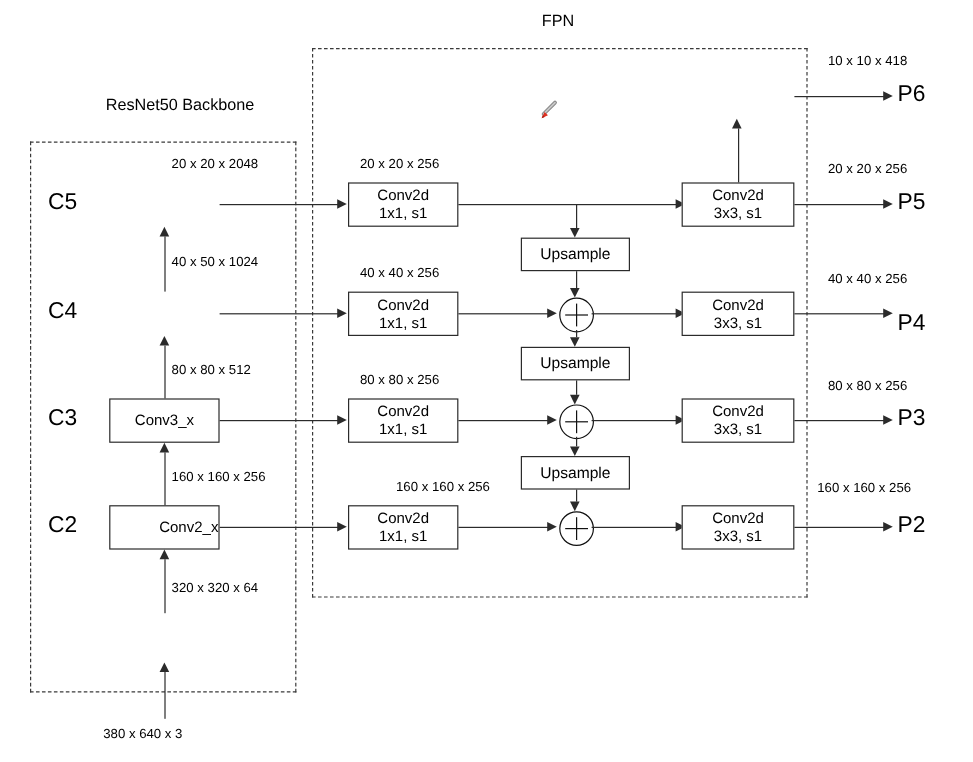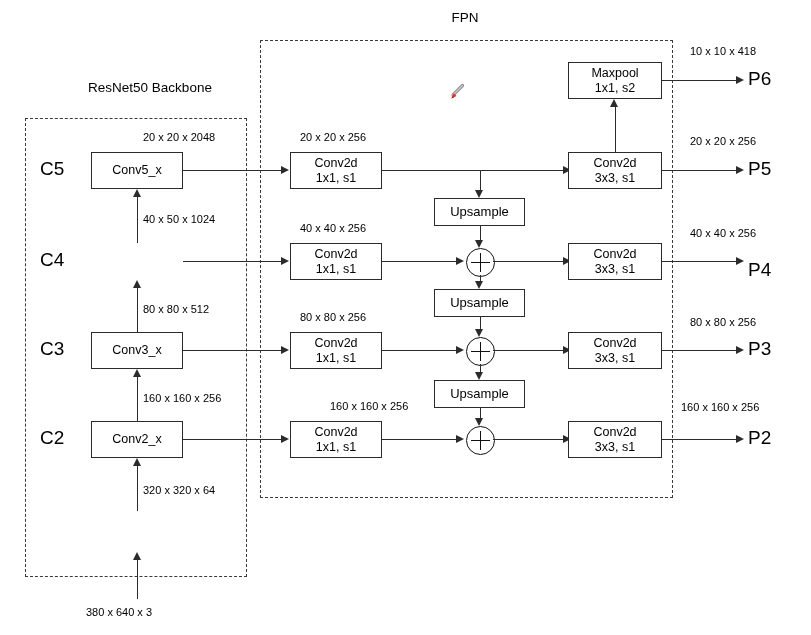--- a/index.html
+++ b/index.html
@@ -139,27 +139,24 @@
 
   <div class="group-box" style="left:25px; top:118px; width:220px; height:457px;"></div>
 
   <div class="group-box" style="left:260px; top:40px; width:411px; height:456px;"></div>
 
   <div class="stage-label" style="left:40px; top:158px;">C5</div>
   <div class="stage-label" style="left:40px; top:249px;">C4</div>
   <div class="stage-label" style="left:40px; top:338px;">C3</div>
   <div class="stage-label" style="left:40px; top:427px;">C2</div>
 
-  <div class="node" style="left:91px; top:152px; width:92px; height:37px;">
-    <span class="l1">Conv5_x</span>
-  </div>
   <div class="node" style="left:91px; top:332px; width:92px; height:37px;">
     <span class="l1">Conv3_x</span>
   </div>
-  <div class="node" style="left:91px; top:421px; width:92px; height:37px;">
+  <div class="node" style="left:91px; top:421px; width:92px; height:37px;align-items:flex-end;">
     <span class="l1">Conv2_x</span>
   </div>
 
   <div class="vline" style="left:137px; top:560px; height:39px;"></div>
   <div class="arrow-u" style="left:132.5px; top:552px;"></div>
 
   <div class="vline" style="left:137px; top:466px; height:45px;"></div>
   <div class="arrow-u" style="left:132.5px; top:458px;"></div>
 
   <div class="vline" style="left:137px; top:377px; height:44px;"></div>
@@ -284,24 +281,20 @@
   </div>
   <div class="node" style="left:568px; top:332px; width:94px; height:37px;">
     <span class="l1">Conv2d</span>
     <span class="l2">3x3, s1</span>
   </div>
   <div class="node" style="left:568px; top:421px; width:94px; height:37px;">
     <span class="l1">Conv2d</span>
     <span class="l2">3x3, s1</span>
   </div>
 
-  <div class="node" style="left:568px; top:62px; width:94px; height:37px;">
-    <span class="l1">Maxpool</span>
-    <span class="l2">1x1, s2</span>
-  </div>
 
   <div class="vline" style="left:614.5px; top:107px; height:45px;"></div>
   <div class="arrow-u" style="left:610px; top:99px;"></div>
 
   <div class="hline" style="left:662px; top:80px; width:76px;"></div>
   <div class="arrow-r" style="left:736px; top:75.5px;"></div>
   <div class="stage-label" style="left:748px; top:68px;">P6</div>
   <div class="dim" style="left:690px; top:45px;">10 x 10 x 418</div>
 
   <div class="hline" style="left:662px; top:170px; width:76px;"></div>

